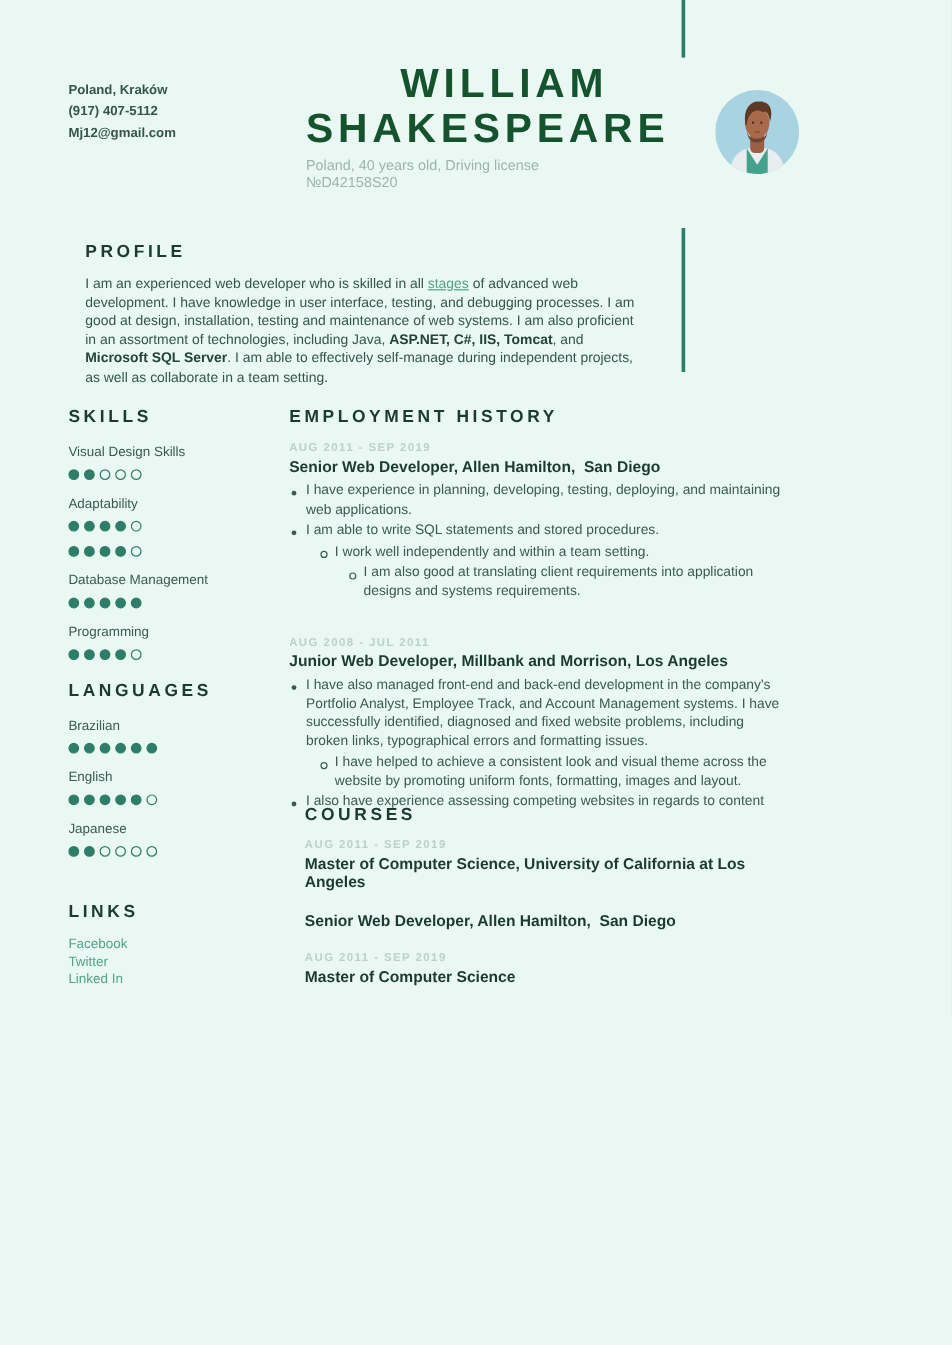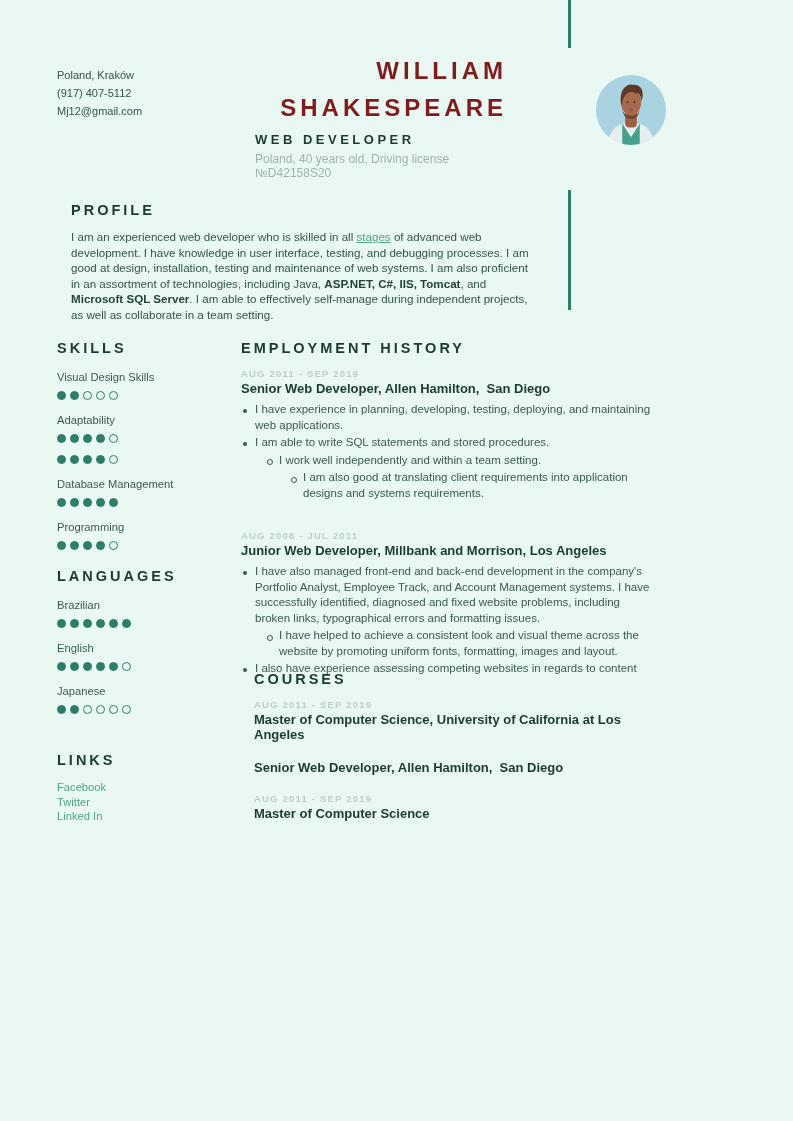--- a/index.html
+++ b/index.html
@@ -8,24 +8,24 @@
   .page {
     position:relative; width:793px; height:1121px; margin:0 auto;
     background:#e9f8f2; overflow:hidden; color:#35544a;
   }
   
   .vline { position:absolute; left:568px; width:3px; background:#2e7d68; }
   .vline-top { top:0; height:48px; }
   .vline-mid { top:190px; height:120px; }
 
   
-  .contact-block { position:absolute; left:57px; top:66px; font-size:11px; line-height:18px; color:#35544a; }
+  .contact-block { position:absolute; left:57px; top:66px; font-size:11px; line-height:18px; color:#35544a;font-weight:bold; }
   .name-block { position:absolute; left:255px; top:52px; width:252px; }
-  .name { font-size:24px; line-height:37px; font-weight:bold; letter-spacing:4px;
-          color:#7f1d1d; text-align:right; white-space:nowrap; }
+  .name { font-size:34px; line-height:37px; font-weight:bold; letter-spacing:4px;
+          color:#14532d; text-align:right; white-space:nowrap; }
   .role { margin-top:6px; font-size:13px; font-weight:600; letter-spacing:3.5px; color:#1c3a31; }
   .meta { margin-top:5px; font-size:12px; color:#9eb4ab; }
   .avatar { position:absolute; left:596px; top:75px; width:70px; height:70px; }
 
   
   h2 { font-size:14.5px; font-weight:bold; letter-spacing:3px; color:#1c3a31; }
 
   
   .profile-section { position:absolute; left:57px; top:202px; width:468px;margin-left:14px; }
   .profile-section h2 { margin-bottom:11px; }
@@ -73,21 +73,20 @@
 
   <div class="contact-block">
     <div>Poland, Kraków</div>
     <div>(917) 407-5112</div>
     <div>Mj12@gmail.com</div>
   </div>
 
   <div class="name-block">
     <div class="name">WILLIAM</div>
     <div class="name">SHAKESPEARE</div>
-    <div class="role">WEB DEVELOPER</div>
     <div class="meta">Poland, 40 years old, Driving license №D42158S20</div>
   </div>
 
   <div class="avatar">
     <svg viewBox="0 0 72 72" width="70" height="70">
       <defs>
           <clipPath id="av">
             <circle cx="36" cy="36" r="36"></circle>
           </clipPath>
         </defs>

